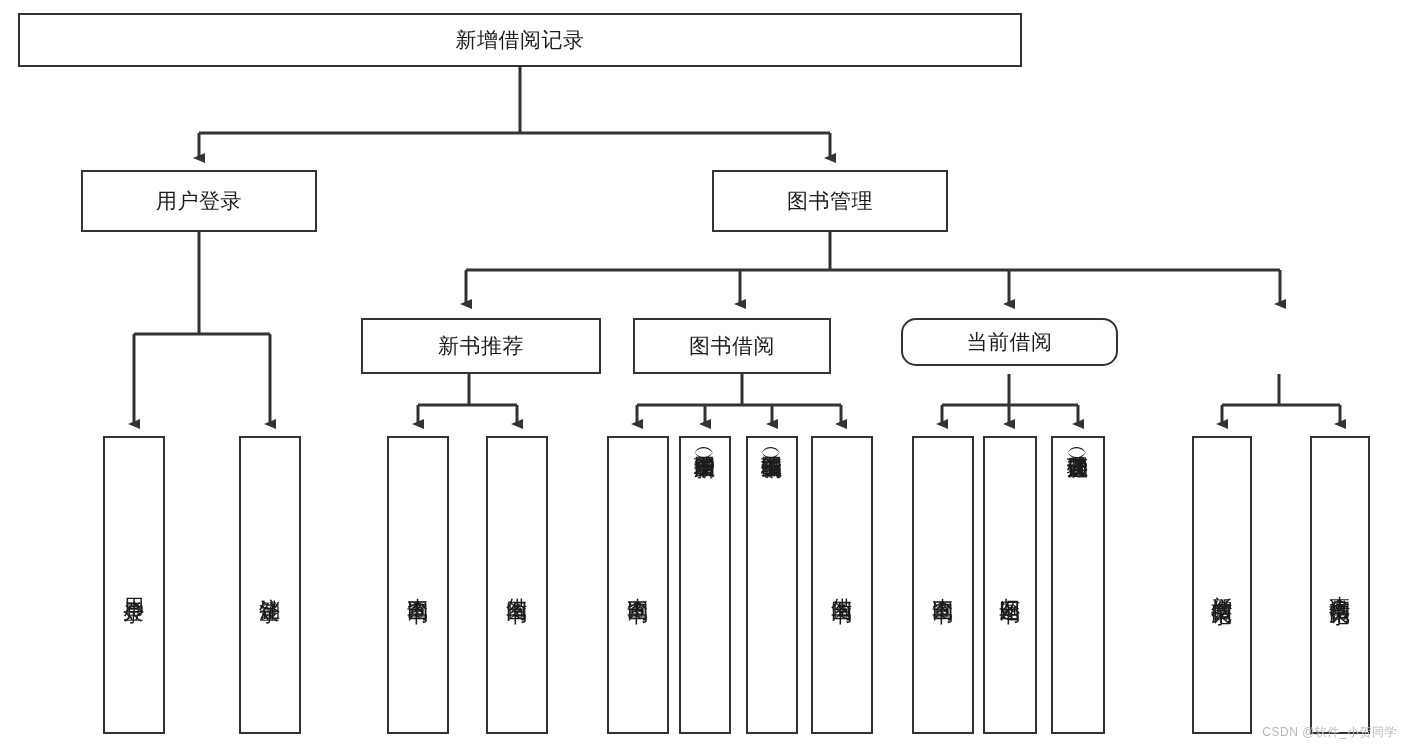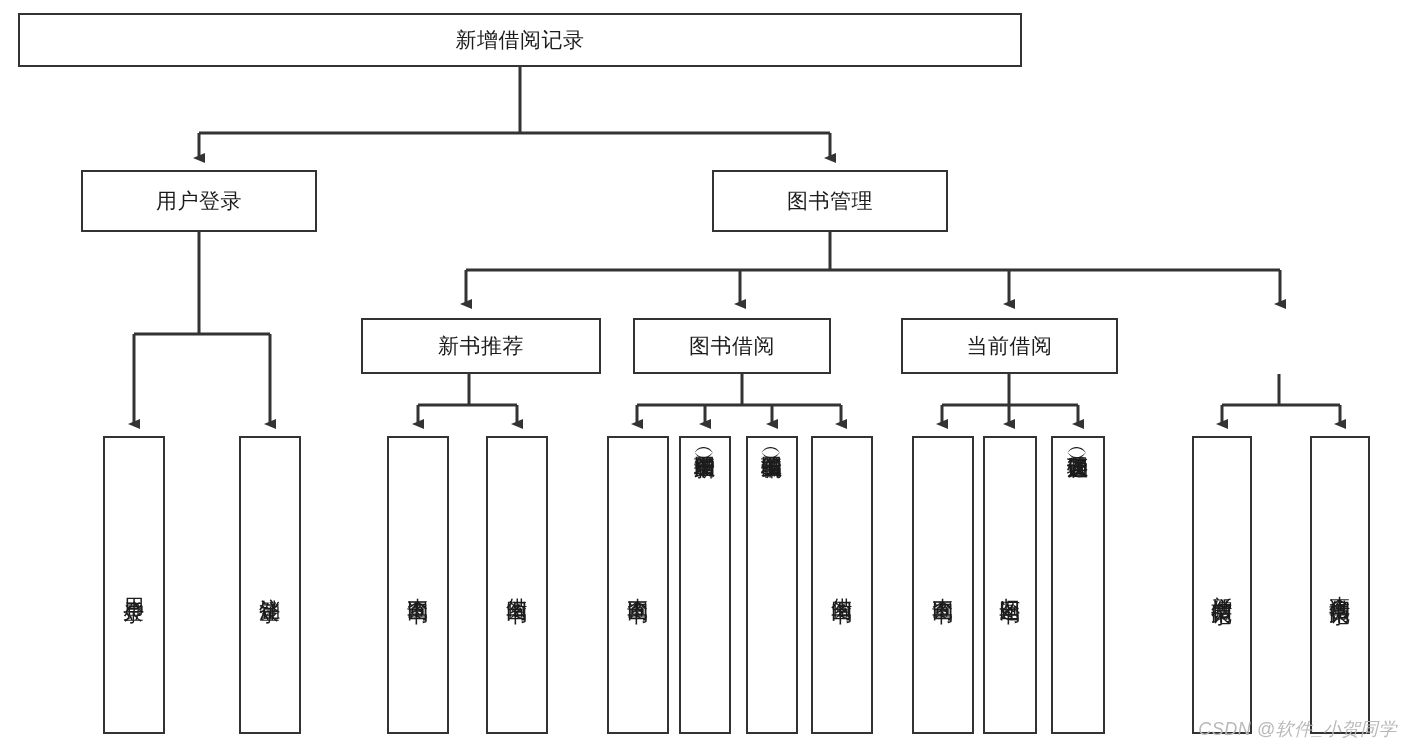--- a/index.html
+++ b/index.html
@@ -58,25 +58,24 @@
     line-height: 1.1;
   }
   .node.leaf.top .label {
     align-self: flex-start;
     margin-top: 2px;
   }
   .watermark {
     position: absolute;
     right: 8px;
     bottom: 6px;
-    font-size: 18px;
+    font-size: 12px;
     color: #b9b9b9;
     letter-spacing: 0.5px;
     white-space: nowrap;
-    font-style: italic;
   }
 </style>
 </head>
 <body>
 
 <div id="canvas">
 
   <svg class="edges" viewBox="0 0 1405 747">
     <defs>
       <marker id="arrow" markerWidth="12" markerHeight="12" refX="5" refY="6" orient="auto" markerUnits="userSpaceOnUse">
@@ -137,21 +136,21 @@
   <div class="node" style="left:712px; top:170px; width:236px; height:62px;">
     <span class="label">图书管理</span>
   </div>
 
   <div class="node" style="left:361px; top:318px; width:240px; height:56px;">
     <span class="label">新书推荐</span>
   </div>
   <div class="node" style="left:633px; top:318px; width:198px; height:56px;">
     <span class="label">图书借阅</span>
   </div>
-  <div class="node" style="left:901px; top:318px; width:217px; height:56px;">
+  <div class="node" style="left:901px; top:318px; width:217px; height:48px;border-radius:15px;">
     <span class="label">当前借阅</span>
   </div>
 
   <div class="node leaf" style="left:103px; top:436px; width:62px; height:298px;">
     <span class="label">用户登录</span>
   </div>
   <div class="node leaf" style="left:239px; top:436px; width:62px; height:298px;">
     <span class="label">注销登录</span>
   </div>
 

